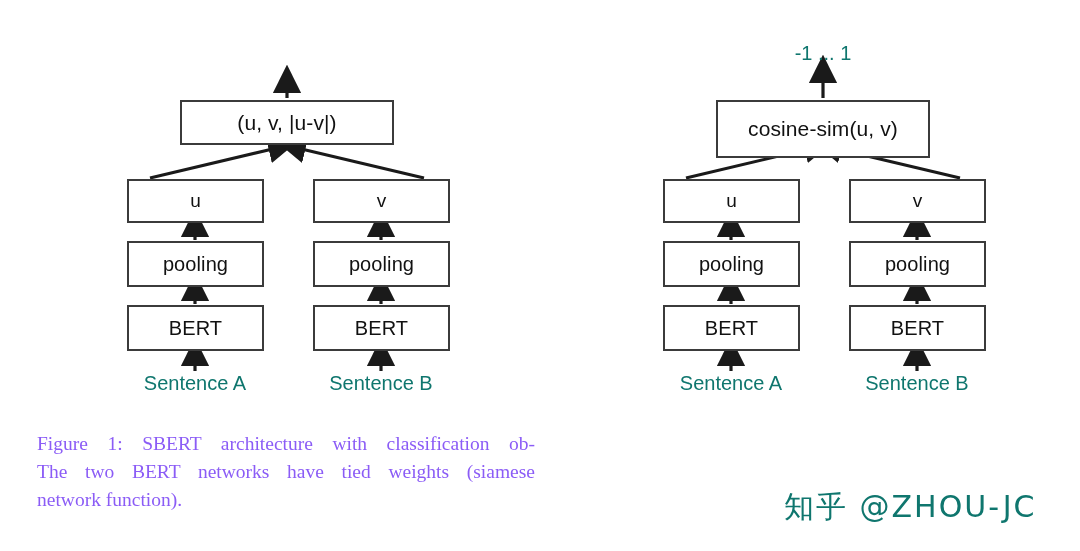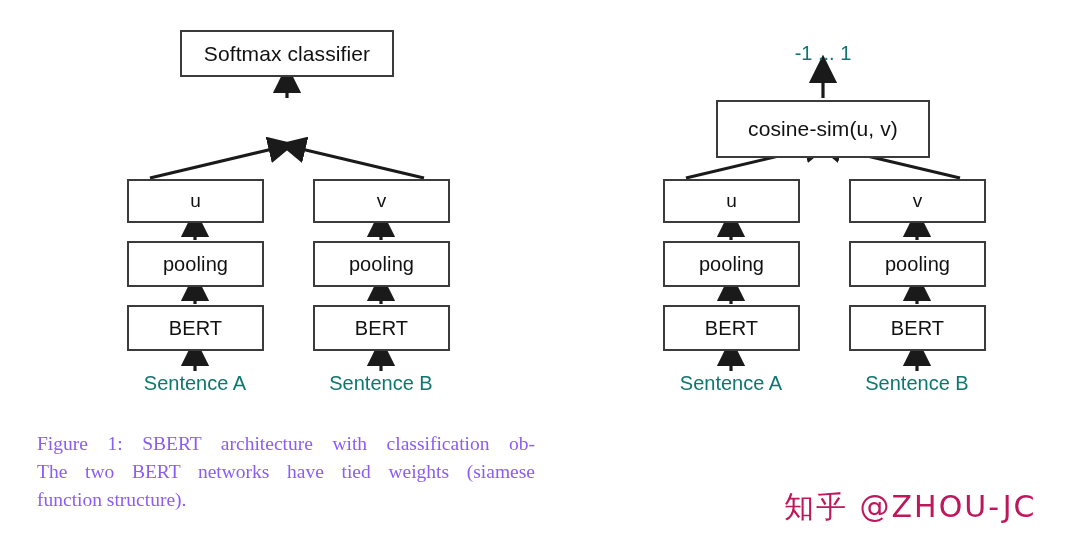--- a/index.html
+++ b/index.html
@@ -100,21 +100,21 @@
   }
 
   
   #watermark {
     position: absolute;
     left: 784px;
     top: 487px;
     font-family: "DejaVu Sans", sans-serif;
     font-size: 30px;
     letter-spacing: 2px;
-    color: #be185d;
+    color: #0f766e;
     white-space: nowrap;
     pointer-events: none;
     user-select: none;
   }
 </style>
 </head>
 <body>
 
 <div class="page">
 
@@ -141,22 +141,22 @@
 
         <line x1="195" y1="304" x2="195" y2="288" stroke="#1a1a1a" stroke-width="3.2" marker-end="url(#ah1)"></line>
 
         <line x1="381" y1="304" x2="381" y2="288" stroke="#1a1a1a" stroke-width="3.2" marker-end="url(#ah1)"></line>
 
         <line x1="195" y1="371" x2="195" y2="353" stroke="#1a1a1a" stroke-width="3.2" marker-end="url(#ah1)"></line>
 
         <line x1="381" y1="371" x2="381" y2="353" stroke="#1a1a1a" stroke-width="3.2" marker-end="url(#ah1)"></line>
       </svg>
 
-      <div class="node-box" style="left:180px; top:30px; width:214px; height:47px; font-size:21px;">Softmax classifier</div>
-
+
+      <div class="node-box" style="left:180px; top:100px; width:214px; height:45px; font-size:21px;">(u, v,  |u-v|)</div>
 
       <div class="node-box" style="left:127px; top:179px; width:137px; height:44px; font-size:19px;">u</div>
 
       <div class="node-box" style="left:313px; top:179px; width:137px; height:44px; font-size:19px;">v</div>
 
       <div class="node-box" style="left:127px; top:241px; width:137px; height:46px; font-size:20px;">pooling</div>
 
       <div class="node-box" style="left:313px; top:241px; width:137px; height:46px; font-size:20px;">pooling</div>
 
       <div class="node-box" style="left:127px; top:305px; width:137px; height:46px; font-size:20px;">BERT</div>
@@ -164,21 +164,21 @@
       <div class="node-box" style="left:313px; top:305px; width:137px; height:46px; font-size:20px;">BERT</div>
 
       <div class="plain-label" style="left:115px; top:370px; width:160px; height:26px; font-size:20px;">Sentence A</div>
 
       <div class="plain-label" style="left:301px; top:370px; width:160px; height:26px; font-size:20px;">Sentence B</div>
     </div>
 
     <div class="caption" id="figure-1-caption">
       <span class="caption-line">Figure 1: SBERT architecture with classification ob-</span>
       <span class="caption-line">The two BERT networks have tied weights (siamese</span>
-      <span class="caption-line last">function structure).</span>
+      <span class="caption-line last">network function).</span>
     </div>
   </div>
 
   <div class="figure-panel" id="figure-2-panel">
 
     <div class="diagram">
 
       <svg class="arrow-layer" viewBox="0 0 540 410">
         <defs>
           <marker id="ah2" markerWidth="9" markerHeight="9" refX="4.2" refY="4.5" orient="auto">

